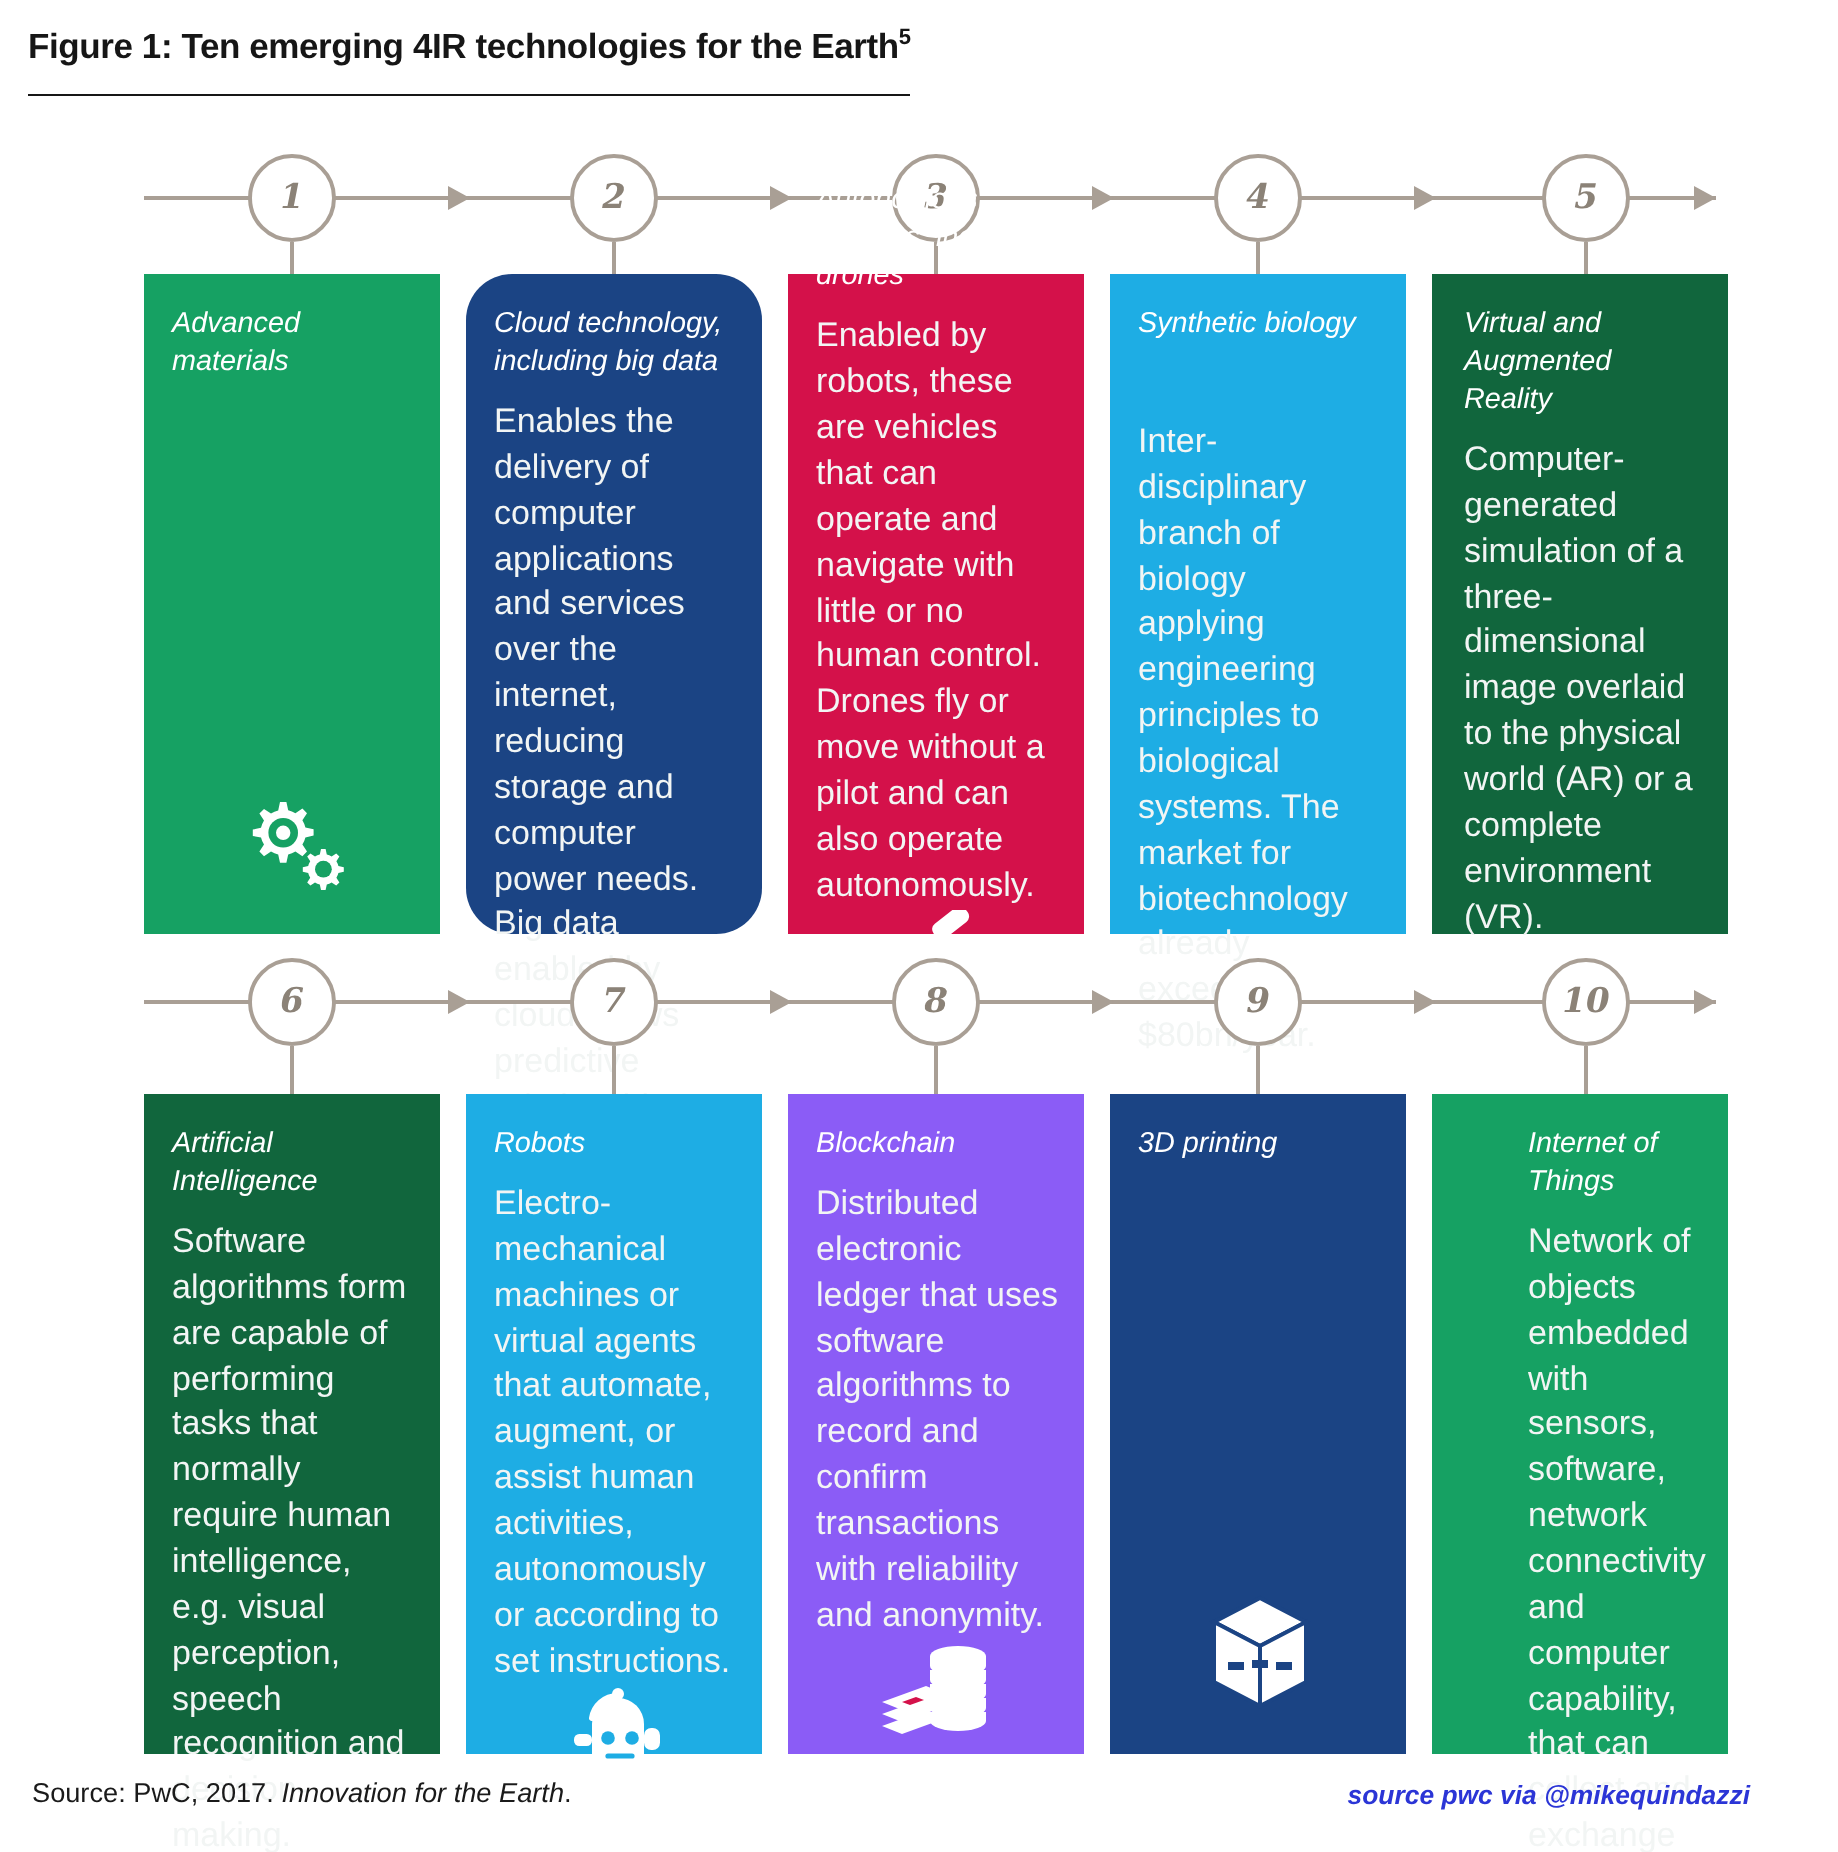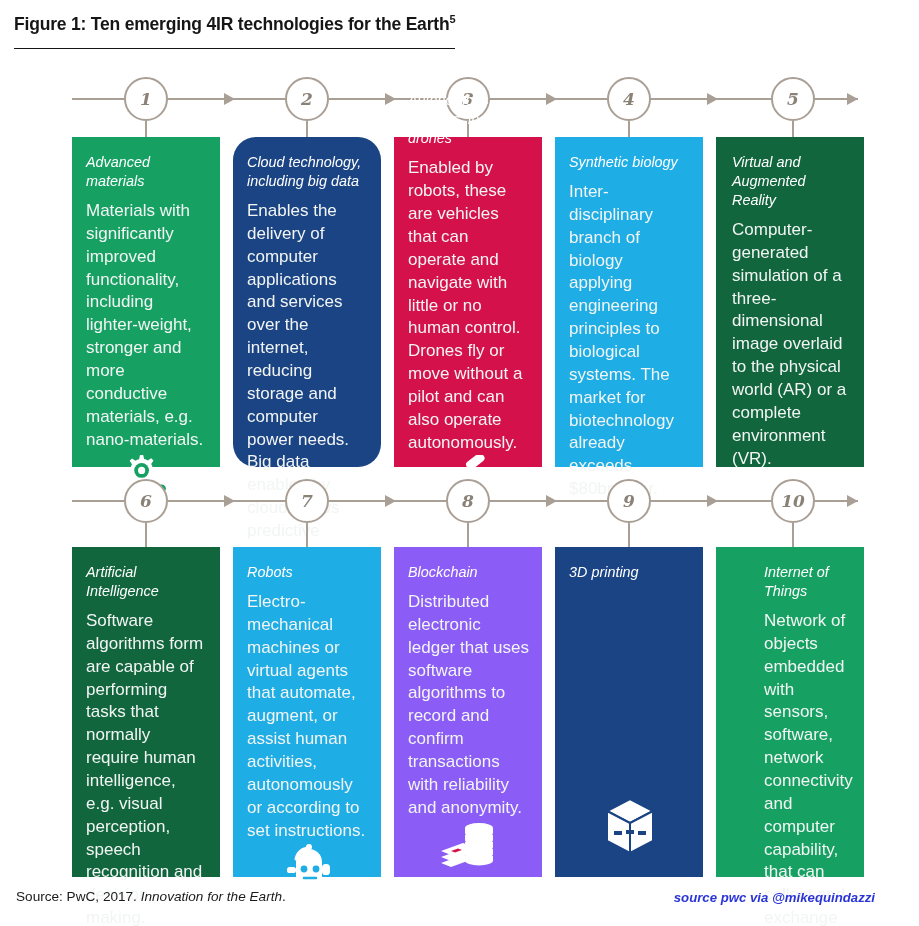--- a/index.html
+++ b/index.html
@@ -146,21 +146,20 @@
       <div class="tl-node" style="left:793px">
           <span>5</span>
         </div>
       <div class="tl-stem" style="left:793px"></div>
     </div>
 
     <div class="cards row1">
 
       <div class="card" style="left: 72px; background: rgb(22, 161, 99);">
         <div class="card-title">Advanced materials</div>
-        <div class="card-desc">Materials with significantly improved functionality, including lighter-weight, stronger and more conductive materials, e.g. nano-materials.</div>
         <div class="card-icon">
           <svg width="62" height="48" viewBox="0 0 62 48" fill="#fff">
             <path d="M24 4 l3.2 0 .9 4.1a13 13 0 0 1 3.6 1.5l3.5-2.3 2.3 2.3-2.3 3.5a13 13 0 0 1 1.5 3.6l4.1.9v3.2l-4.1.9a13 13 0 0 1-1.5 3.6l2.3 3.5-2.3 2.3-3.5-2.3a13 13 0 0 1-3.6 1.5l-.9 4.1H24l-.9-4.1a13 13 0 0 1-3.6-1.5l-3.5 2.3-2.3-2.3 2.3-3.5a13 13 0 0 1-1.5-3.6L10.4 21v-3.2l4.1-.9a13 13 0 0 1 1.5-3.6l-2.3-3.5 2.3-2.3 3.5 2.3a13 13 0 0 1 3.6-1.5z"></path>
             <circle cx="25.6" cy="19.4" r="7.4" fill="#16a163"></circle>
             <circle cx="25.6" cy="19.4" r="3.6" fill="#fff"></circle>
             <path d="M44.5 27.5h2.3l.6 2.7a8.6 8.6 0 0 1 2.4 1l2.3-1.5 1.6 1.6-1.5 2.3a8.6 8.6 0 0 1 1 2.4l2.7.6v2.3l-2.7.6a8.6 8.6 0 0 1-1 2.4l1.5 2.3-1.6 1.6-2.3-1.5a8.6 8.6 0 0 1-2.4 1l-.6 2.7h-2.3l-.6-2.7a8.6 8.6 0 0 1-2.4-1l-2.3 1.5-1.6-1.6 1.5-2.3a8.6 8.6 0 0 1-1-2.4l-2.7-.6v-2.3l2.7-.6a8.6 8.6 0 0 1 1-2.4l-1.5-2.3 1.6-1.6 2.3 1.5a8.6 8.6 0 0 1 2.4-1z"></path>
             <circle cx="45.7" cy="37.6" r="4.2" fill="#16a163"></circle>
           </svg>
         </div>
       </div>
@@ -188,21 +187,21 @@
             </g>
             <g stroke="#fff" fill="none" stroke-linecap="round">
               <path d="M29 33a5.5 5.5 0 0 1 5.3 5.4" stroke-width="3.4"></path>
               <path d="M26 39.5a9.8 9.8 0 0 1 9.5 9.6" stroke-width="3.4"></path>
               <path d="M22.5 45.8a14.3 14.3 0 0 1 13.8 14" stroke-width="3.4"></path>
             </g>
           </svg>
         </div>
       </div>
 
-      <div class="card" style="left: 555px; background: rgb(30, 173, 228);">
+      <div class="card" style="left: 555px; background: rgb(30, 173, 228); gap: 29px;">
         <div class="card-title">Synthetic biology</div>
         <div class="card-desc">Inter-disciplinary branch of biology applying engineering principles to biological systems. The market for biotechnology already exceeds $80bn/year.</div>
         <div class="card-icon">
           <svg width="54" height="56" viewBox="0 0 54 56" fill="none" stroke="#fff" stroke-width="2.6" stroke-linecap="round">
             <circle cx="27" cy="5.5" r="3.6" fill="#fff" stroke="none"></circle>
             <path d="M27 10v44"></path>
             <path d="M25 12C13 12 6 15 2.5 19.5c6-1 12 .6 16.5 4.2" fill="#fff" stroke="none"></path>
             <path d="M29 12c12 0 19 3 22.5 7.5-6-1-12 .6-16.5 4.2" fill="#fff" stroke="none"></path>
             <path d="M20 17c5 3 9 3 14 0"></path>
             <path d="M21 25c4.5 4 7.5 4 12 0"></path>

